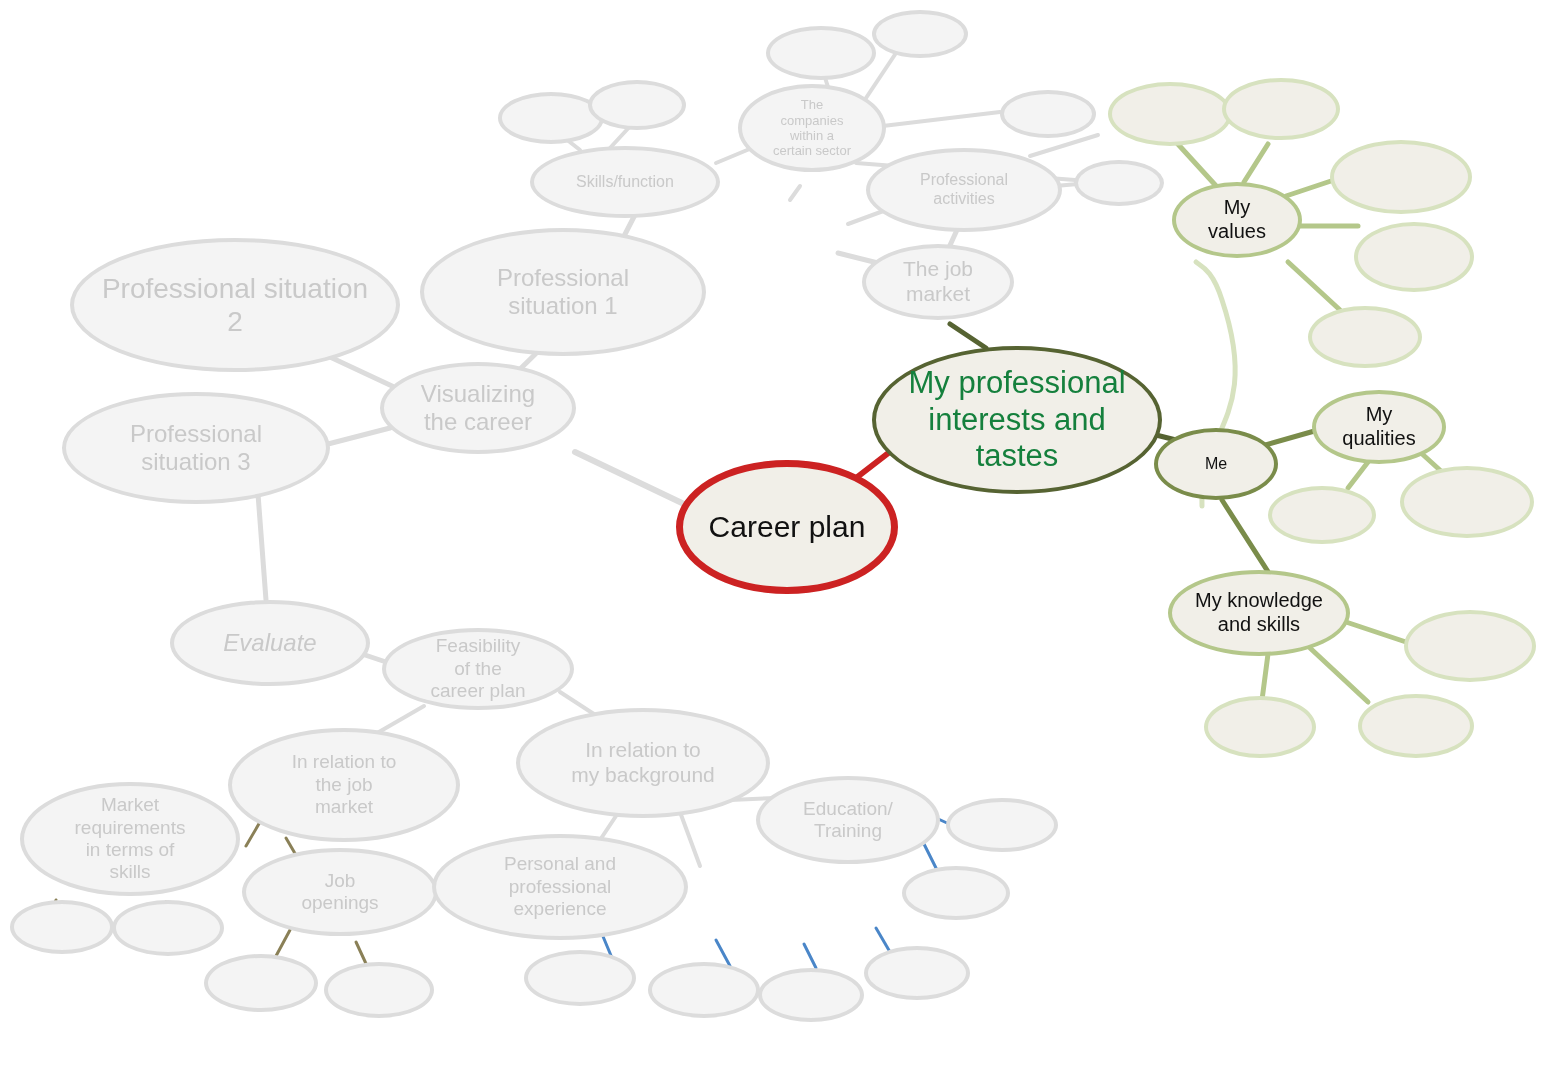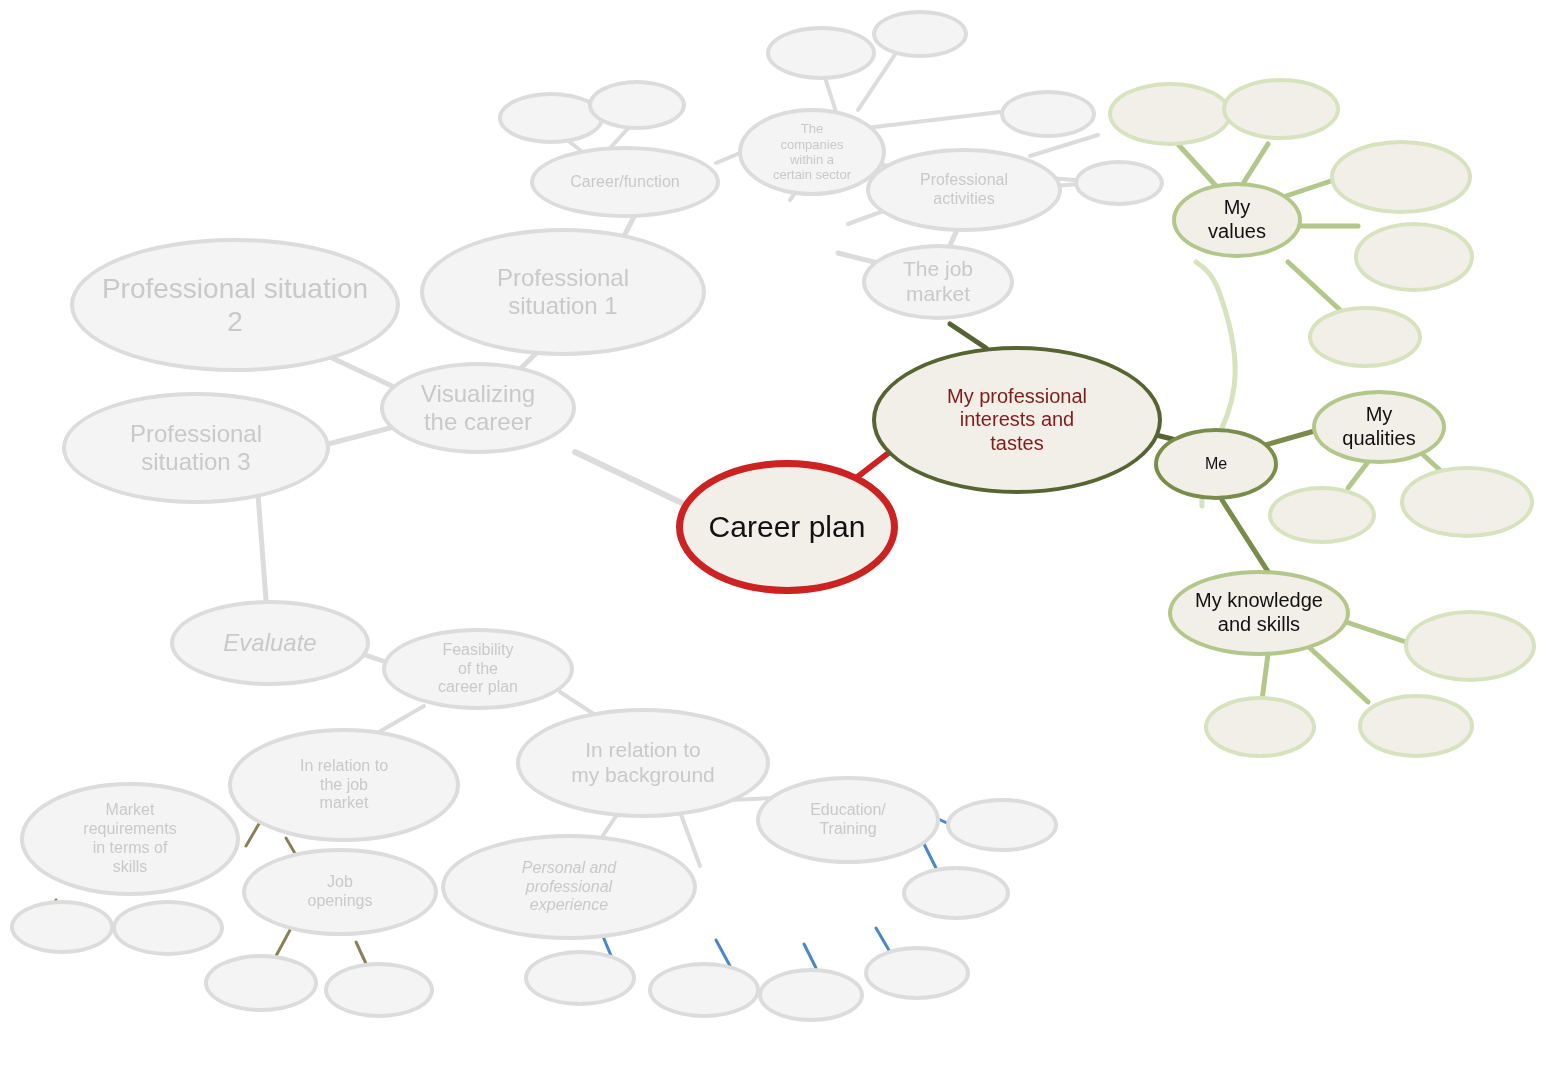--- a/index.html
+++ b/index.html
@@ -39,22 +39,22 @@
   
   .t-root {
     background: #F1EFE8;
     border: 7px solid #CC2222;
     color: #111111;
     font-size: 30px;
   }
   .t-dark {
     background: #F1EFE8;
     border: 4px solid #566332;
-    color: #7f1d1d;
-    font-size: 20px;
+    color: #15803d;
+    font-size: 31px;
   }
   .t-me {
     background: #F1EFE8;
     border: 4px solid #7A8C4A;
     color: #111111;
     font-size: 16px;
   }
   .t-green2 {
     background: #F1EFE8;
     border: 4px solid #B4C78A;
@@ -73,21 +73,21 @@
     color: #C9C9C9;
   }
   .t-grey-sm {
     background: #F4F4F4;
     border: 4px solid #DCDCDC;
     color: #C9C9C9;
   }
   .fs28 { font-size: 28px; }
   .fs24 { font-size: 24px; }
   .fs21 { font-size: 21px; }
-  .fs19 { font-size: 16px; }
+  .fs19 { font-size: 19px; }
   .fs16 { font-size: 16px; }
   .fs13 { font-size: 13px; }
 </style>
 </head>
 <body>
 
 <div id="canvas">
 
   <svg id="edges" viewBox="0 0 1548 1066">
 
@@ -211,23 +211,23 @@
 
   <div class="node t-grey fs24" style="left:420px; top:228px; width:286px; height:128px;">Professional
 situation 1</div>
 
   <div class="node t-grey fs24" style="left:62px; top:392px; width:268px; height:112px;">Professional
 situation 3</div>
 
   <div class="node t-grey fs24" style="left:380px; top:362px; width:196px; height:92px;">Visualizing
 the career</div>
 
-  <div class="node t-grey fs16" style="left:530px; top:146px; width:190px; height:72px;">Career/function</div>
-
-  <div class="node t-grey fs13" style="left:738px; top:108px; width:148px; height:88px;">The
+  <div class="node t-grey fs16" style="left:530px; top:146px; width:190px; height:72px;">Skills/function</div>
+
+  <div class="node t-grey fs13" style="left:738px; top:84px; width:148px; height:88px;">The
 companies
 within a
 certain sector</div>
 
 
   <div class="node t-grey fs16" style="left:866px; top:148px; width:196px; height:84px;">Professional
 activities</div>
 
   <div class="node t-grey fs21" style="left:862px; top:244px; width:152px; height:76px;">The job
 market</div>
@@ -246,21 +246,21 @@
 my background</div>
 
   <div class="node t-grey fs19" style="left:20px; top:782px; width:220px; height:114px;">Market
 requirements
 in terms of
 skills</div>
 
   <div class="node t-grey fs19" style="left:242px; top:848px; width:196px; height:88px;">Job
 openings</div>
 
-  <div class="node t-grey fs19" style="left:441px; top:834px; width:256px; height:106px;font-style:italic;">Personal and
+  <div class="node t-grey fs19" style="left:432px; top:834px; width:256px; height:106px;">Personal and
 professional
 experience</div>
 
   <div class="node t-grey fs19" style="left:756px; top:776px; width:184px; height:88px;">Education/
 Training</div>
 
 
   <div class="node t-green3" style="left:1108px; top:82px; width:124px; height:64px;"></div>
   <div class="node t-green3" style="left:1222px; top:78px; width:118px; height:62px;"></div>
   <div class="node t-green3" style="left:1330px; top:140px; width:142px; height:74px;"></div>

